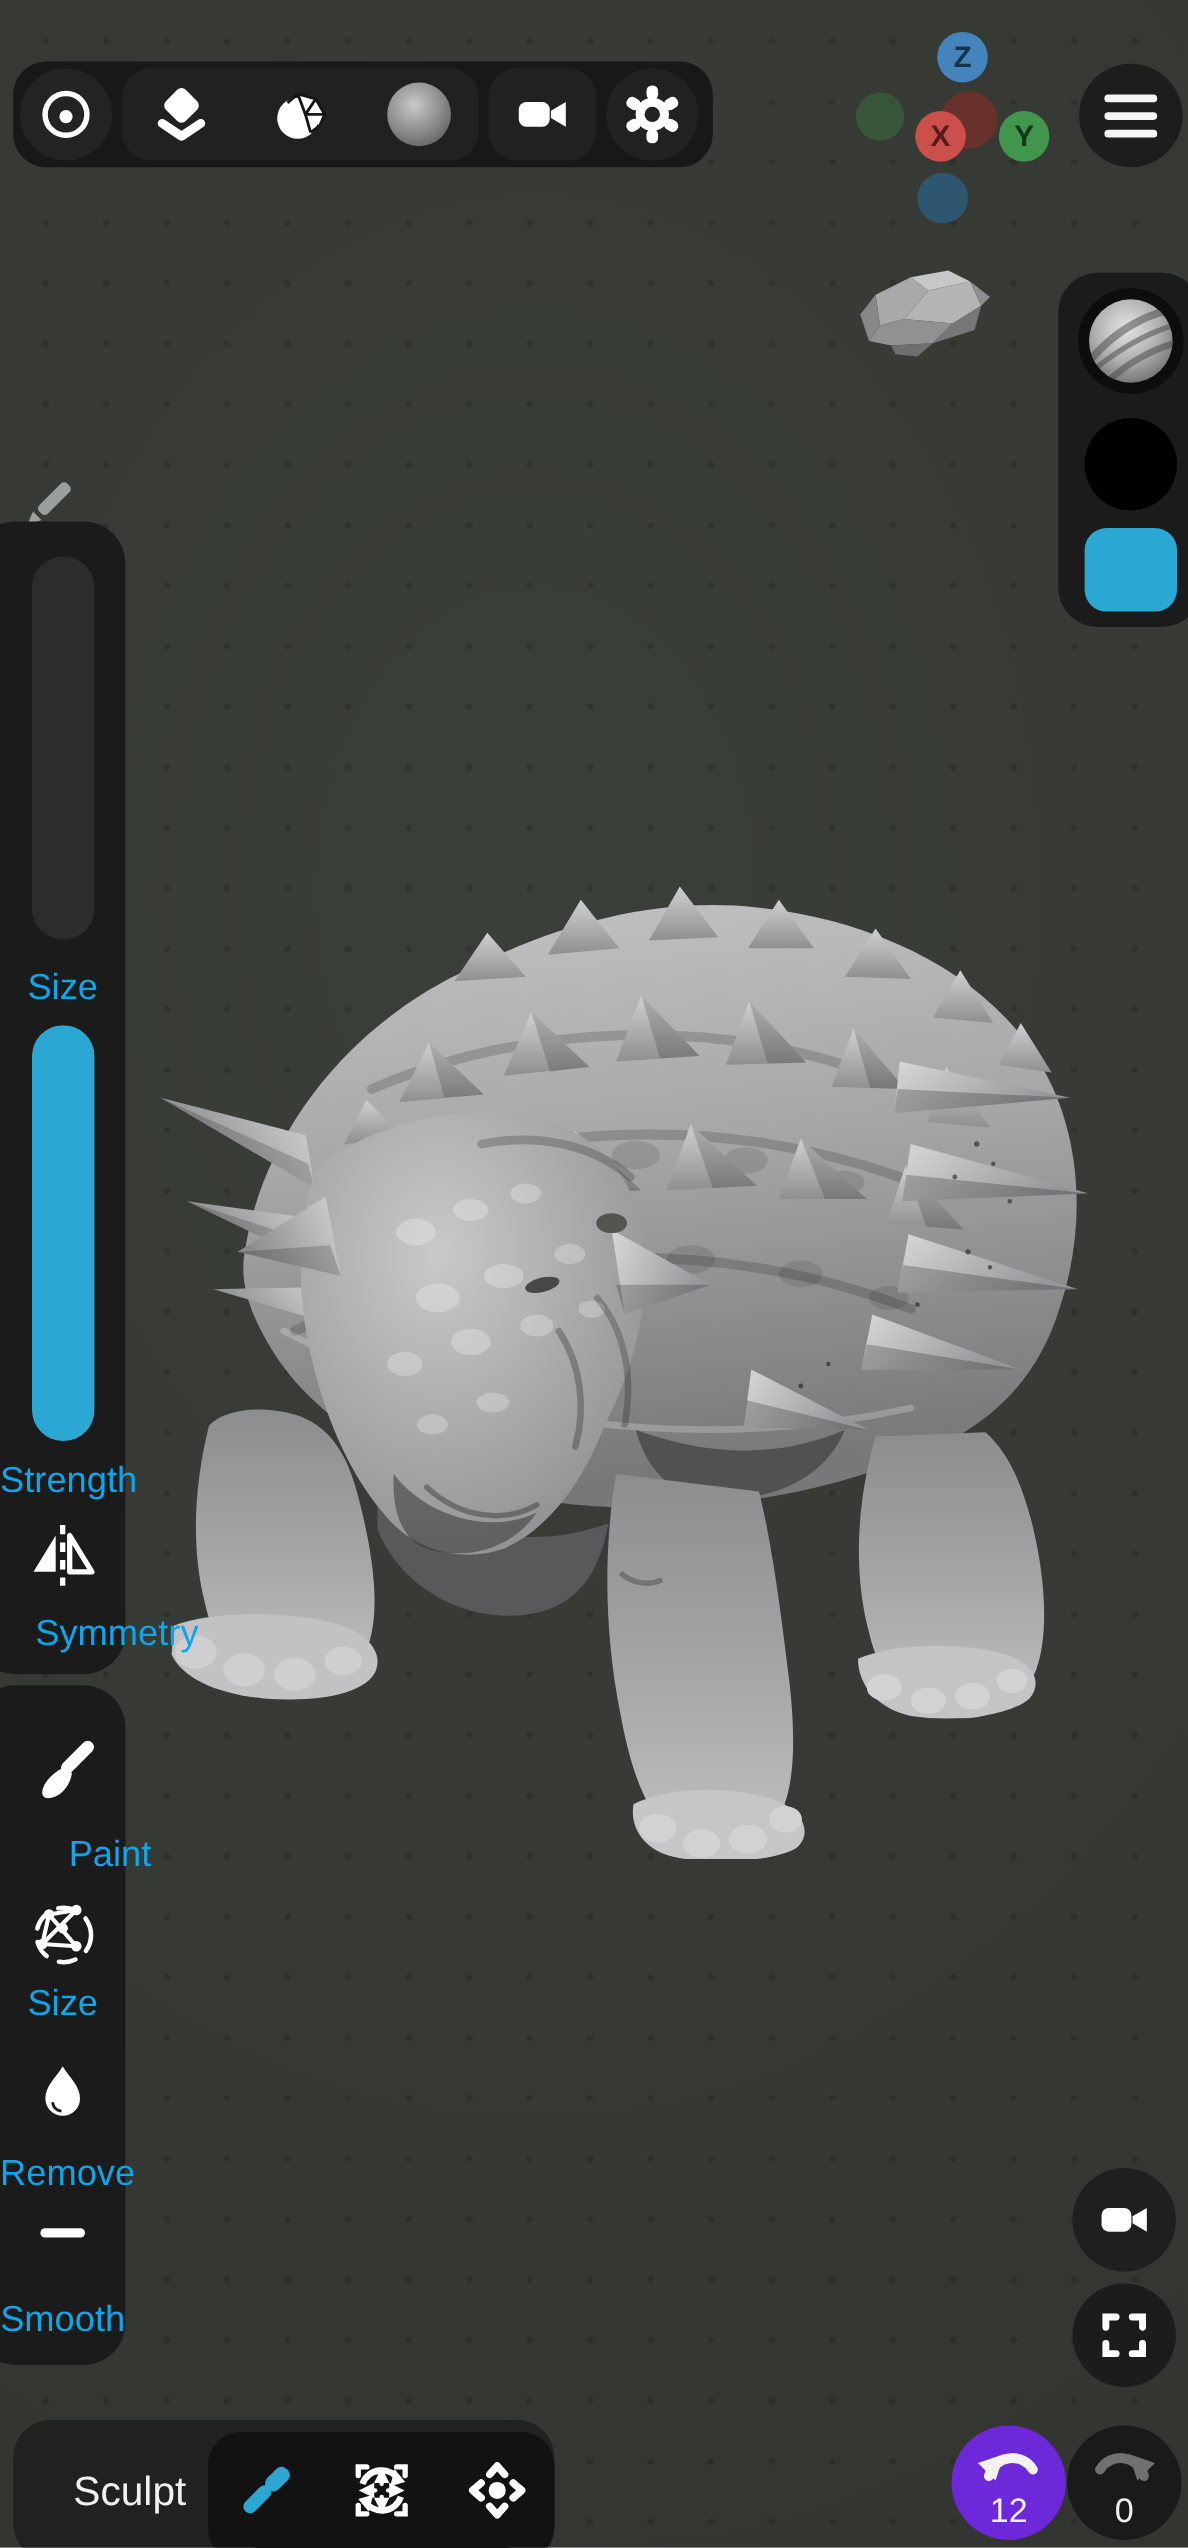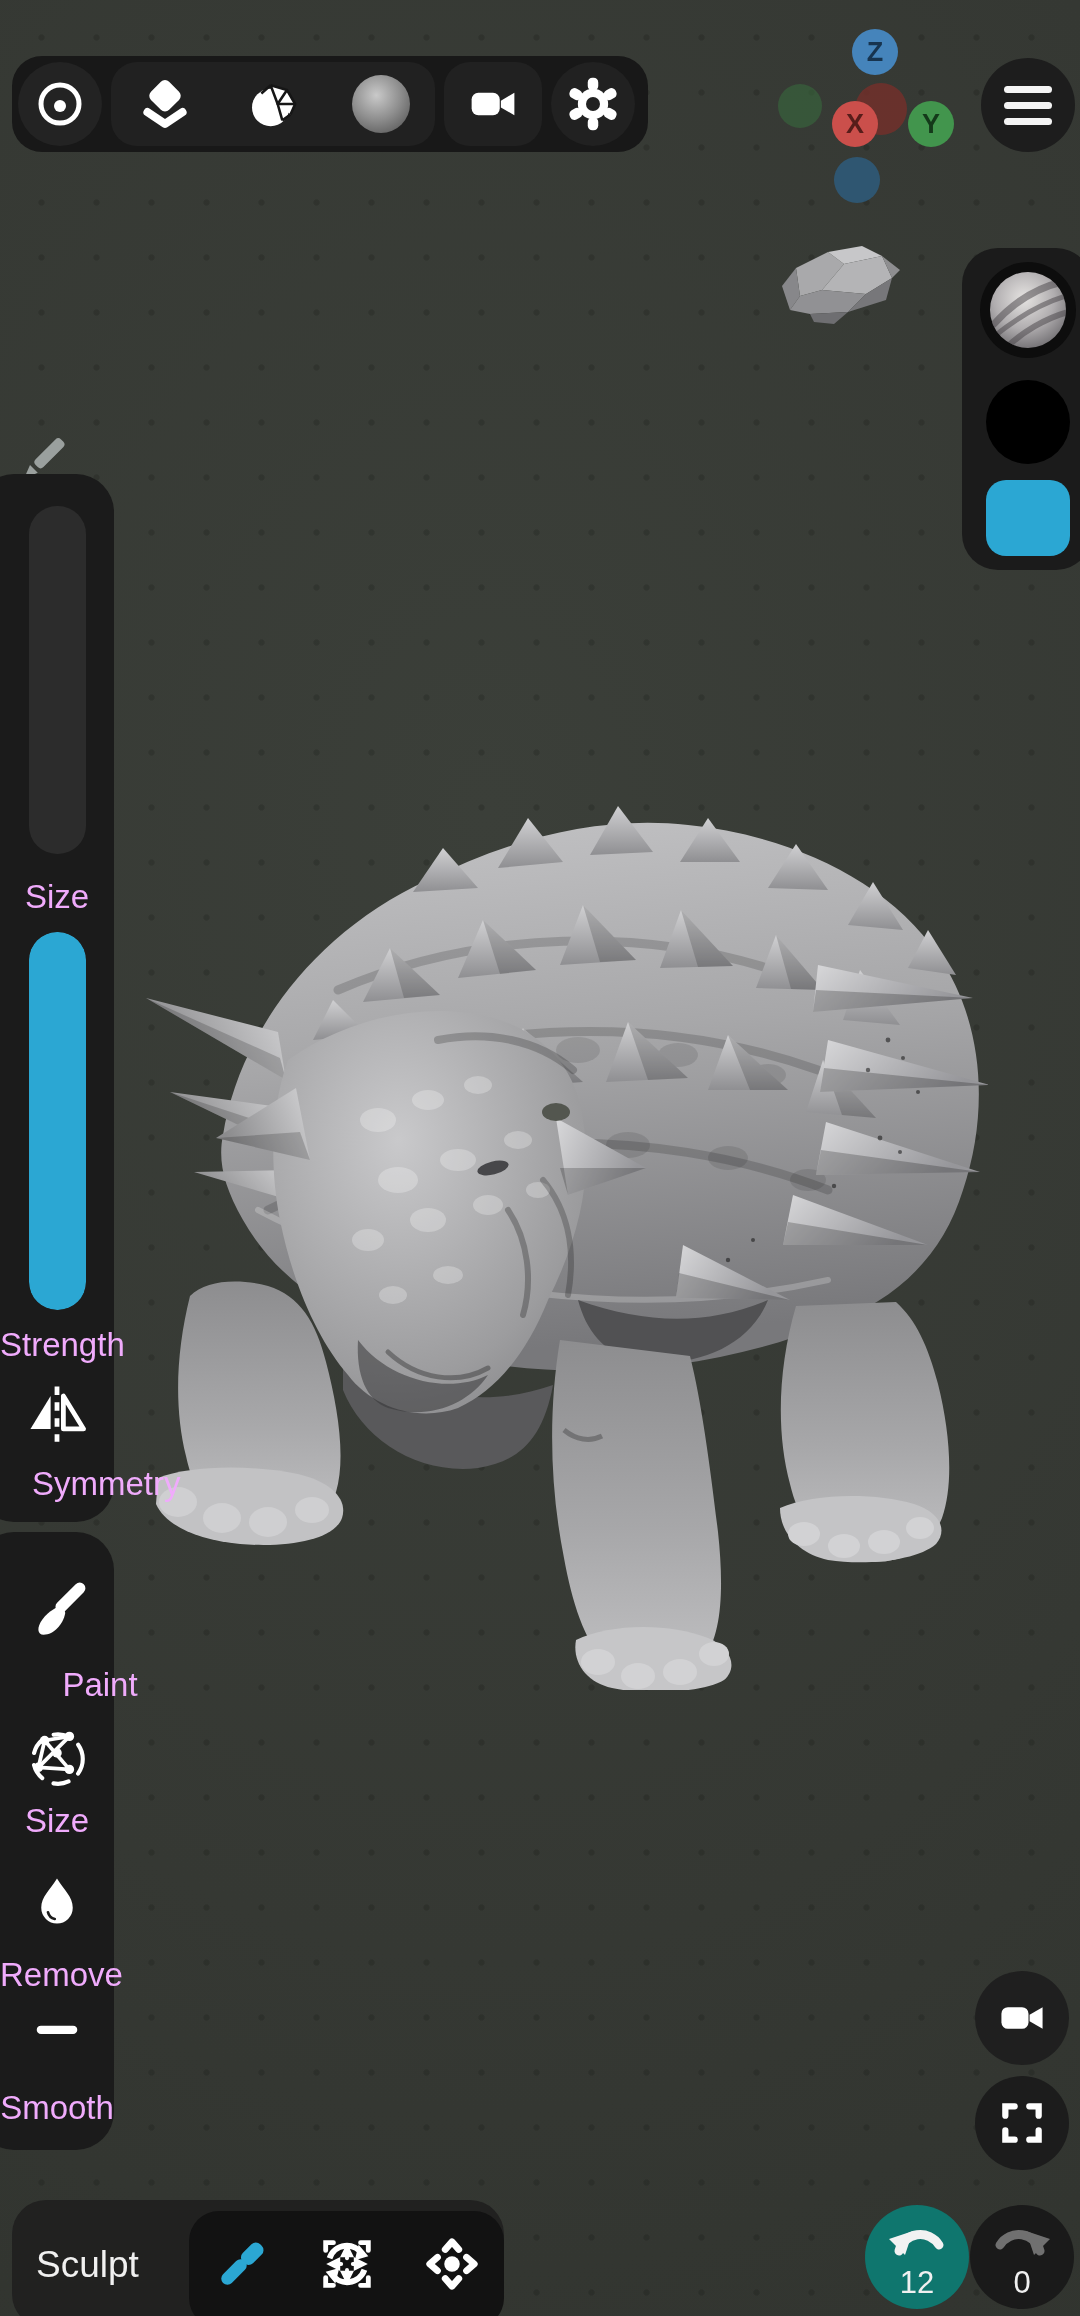--- a/index.html
+++ b/index.html
@@ -36,28 +36,28 @@
   .swatch-dark{position:absolute; left:18px; top:14px; width:96px; height:96px; border-radius:50%; background:#0d0d0d;}
   .swatch-black{position:absolute; left:24px; top:132px; width:84px; height:84px; border-radius:50%; background:#000;}
   .swatch-cyan{position:absolute; left:24px; top:232px; width:84px; height:76px; border-radius:20px; background:var(--accent-cyan,#2ba7d3);}
 
   
   .lpanel{left:-24px; background:#1b1b1b; border-radius:38px; width:138px;}
   .lp1{top:474px; height:1048px;}
   .lp2{top:1532px; height:618px;}
   .slider-track{position:absolute; left:53px; width:57px; border-radius:28px; background:#2c2c2c; overflow:hidden;}
   .slider-fill{position:absolute; left:0; bottom:0; width:100%; background:var(--accent-cyan,#2ba7d3); border-radius:28px;}
-  .side-label{position:absolute; left:24px; width:114px; text-align:center; color:#f0abfc; font-size:33px;}
+  .side-label{position:absolute; left:24px; width:114px; text-align:center; color:#0ea5e9; font-size:33px;}
 
   
   .bottombar{left:12px; top:2200px; width:492px; height:128px; background:#212120; border-radius:34px;}
   .bb-inner{position:absolute; left:177px; top:11px; width:315px; height:117px; background:#121212; border-radius:30px;
             display:flex; align-items:flex-start;}
   .bb-slot{width:105px; height:105px;}
-  .sculpt-label{position:absolute; left:24px; top:44px; width:142px; text-align:left; color:#f0f0f0; font-size:37px;}
+  .sculpt-label{position:absolute; left:35px; top:44px; width:142px; text-align:center; color:#f0f0f0; font-size:37px;}
 
   
   .rbtn{border-radius:50%; background:#1e1e1e;}
   .hist-num{position:absolute; left:0; width:100%; text-align:center; color:#f0f0f0; font-size:31px;}
 
   svg{display:block;}
 </style>
 </head>
 <body>
 
@@ -521,21 +521,21 @@
   <svg width="50" height="50" viewBox="0 0 48 48">
     <g stroke="#fff" stroke-width="6" fill="none" stroke-linecap="round">
       <path d="M8 17 V8 H17"></path>
         <path d="M31 8 H40 V17"></path>
         <path d="M40 31 V40 H31"></path>
         <path d="M17 40 H8 V31"></path>
     </g>
   </svg>
 </div>
 
-<div class="abs rbtn" style="left:865px; top:2205px; width:104px; height:104px; background:#0f766e;">
+<div class="abs rbtn" style="left:865px; top:2205px; width:104px; height:104px; background:#6d28d9;">
   <svg class="abs" style="left:22px; top:14px;" width="60" height="46" viewBox="0 0 60 46">
     <path d="M12 32 A22 22 0 0 1 52 26" fill="none" stroke="#f2f2f2" stroke-width="9" stroke-linecap="round"></path>
     <polygon points="2,20 26,12 18,36" fill="#f2f2f2"></polygon>
   </svg>
   <div class="hist-num" style="top:60px;">12</div>
 </div>
 <div class="abs rbtn" style="left:970px; top:2205px; width:104px; height:104px; background:#1a1a1a;">
   <svg class="abs" style="left:22px; top:14px;" width="60" height="46" viewBox="0 0 60 46">
     <path d="M48 32 A22 22 0 0 0 8 26" fill="none" stroke="#707070" stroke-width="9" stroke-linecap="round"></path>
     <polygon points="58,20 34,12 42,36" fill="#707070"></polygon>

